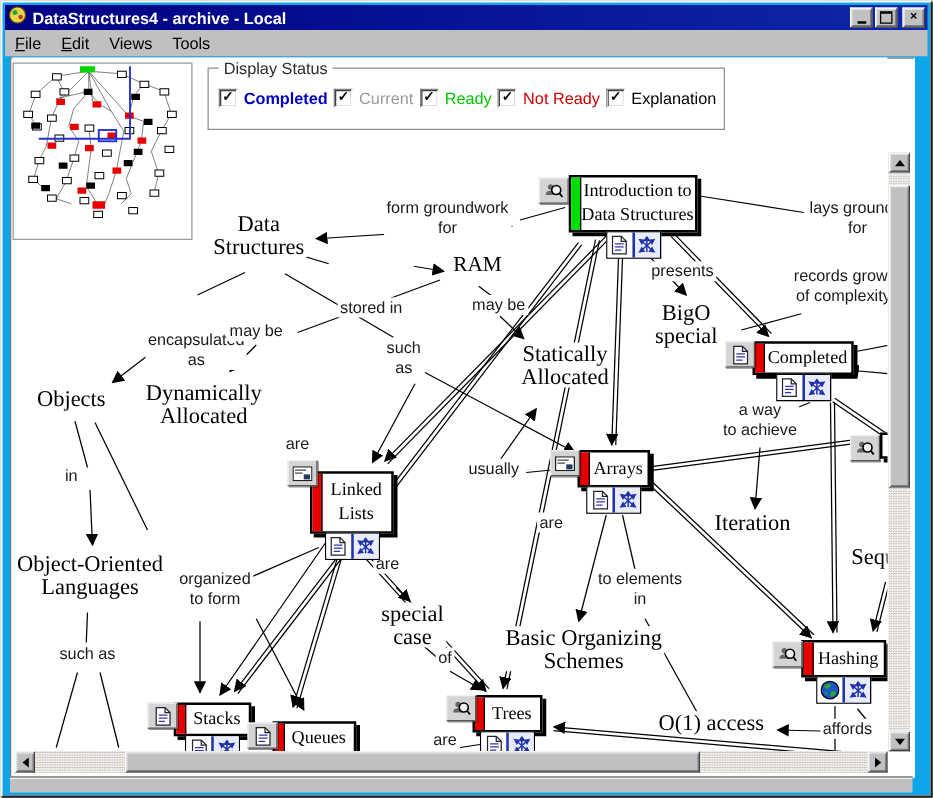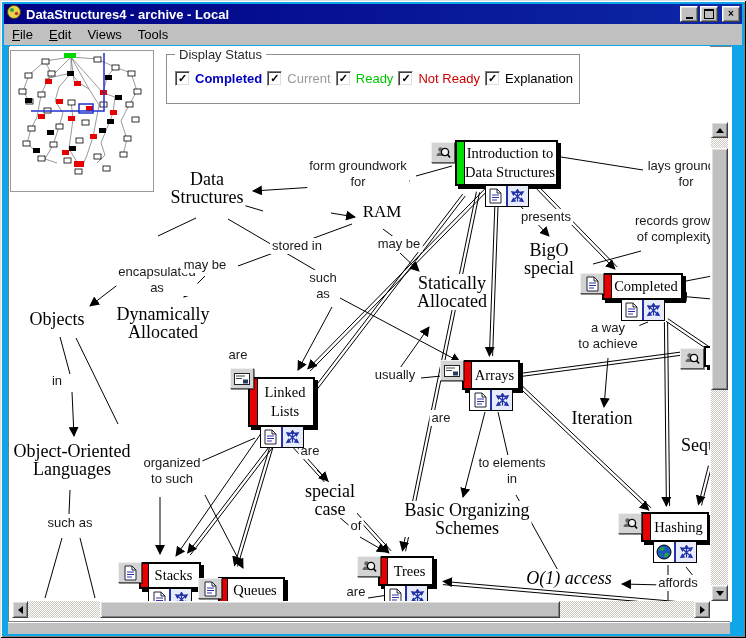--- a/index.html
+++ b/index.html
@@ -198,21 +198,21 @@
         <div>Languages</div>
       </div>
       <div class="clabel" style="left: 457px; top: 455px;">
         <div>Basic Organizing</div>
         <div>Schemes</div>
       </div>
       <div class="clabel" style="left: 320px; top: 436px;">
         <div>special</div>
         <div>case</div>
       </div>
-      <div class="clabel" style="left: 559px; top: 523px; font-style: italic;">
+      <div class="clabel" style="left: 559px; top: 523px;">
         <div>O(1) access</div>
       </div>
       <div class="clabel" style="left: 689px; top: 390px;">
         <div>Sequ</div>
       </div>
       <div class="llabel" style="left: 348px; top: 112px;">
         <div>form groundwork</div>
         <div>for</div>
       </div>
       <div class="llabel" style="left: 676px; top: 112px;">
@@ -251,21 +251,21 @@
       </div>
       <div class="llabel" style="left: 598px; top: 274px;">
         <div>a way</div>
         <div>to achieve</div>
       </div>
       <div class="llabel" style="left: 47px; top: 327px;">
         <div>in</div>
       </div>
       <div class="llabel" style="left: 162px; top: 409px;">
         <div>organized</div>
-        <div>to such</div>
+        <div>to form</div>
       </div>
       <div class="llabel" style="left: 300px; top: 397px;">
         <div>are</div>
       </div>
       <div class="llabel" style="left: 431px; top: 364px;">
         <div>are</div>
       </div>
       <div class="llabel" style="left: 60px; top: 469px;">
         <div>such as</div>
       </div>

